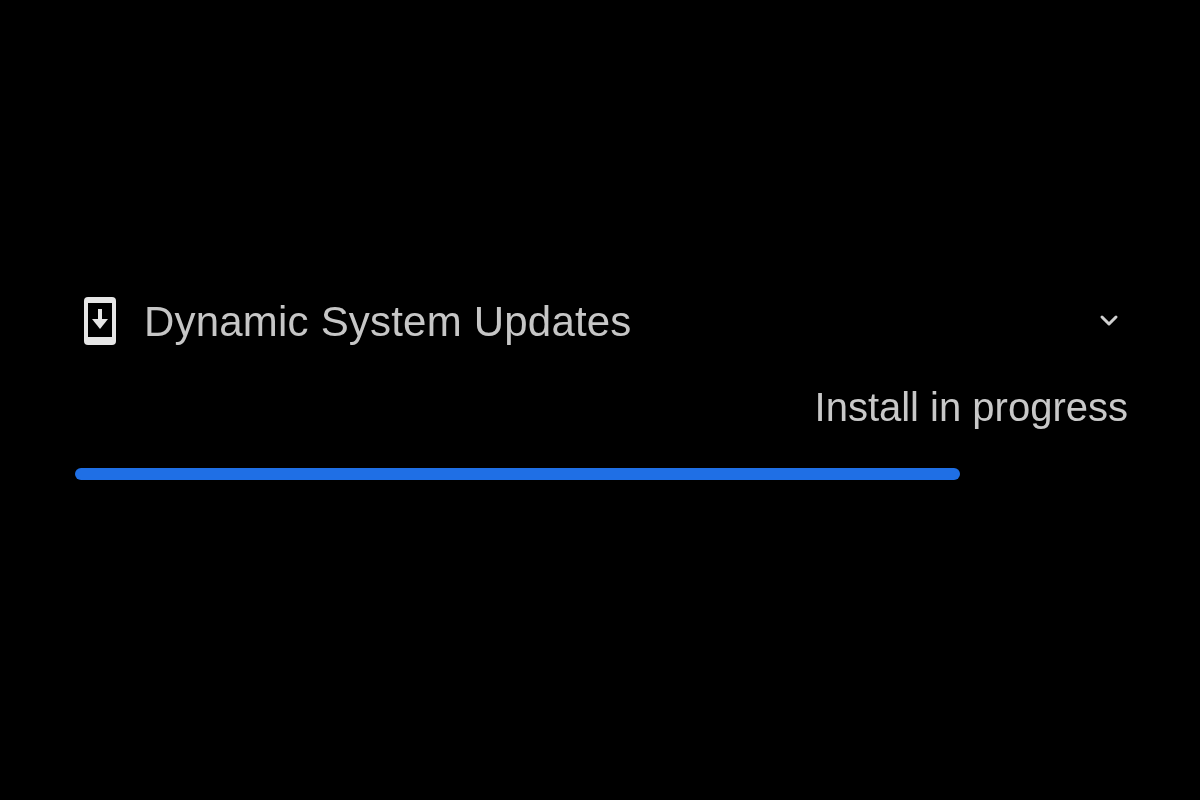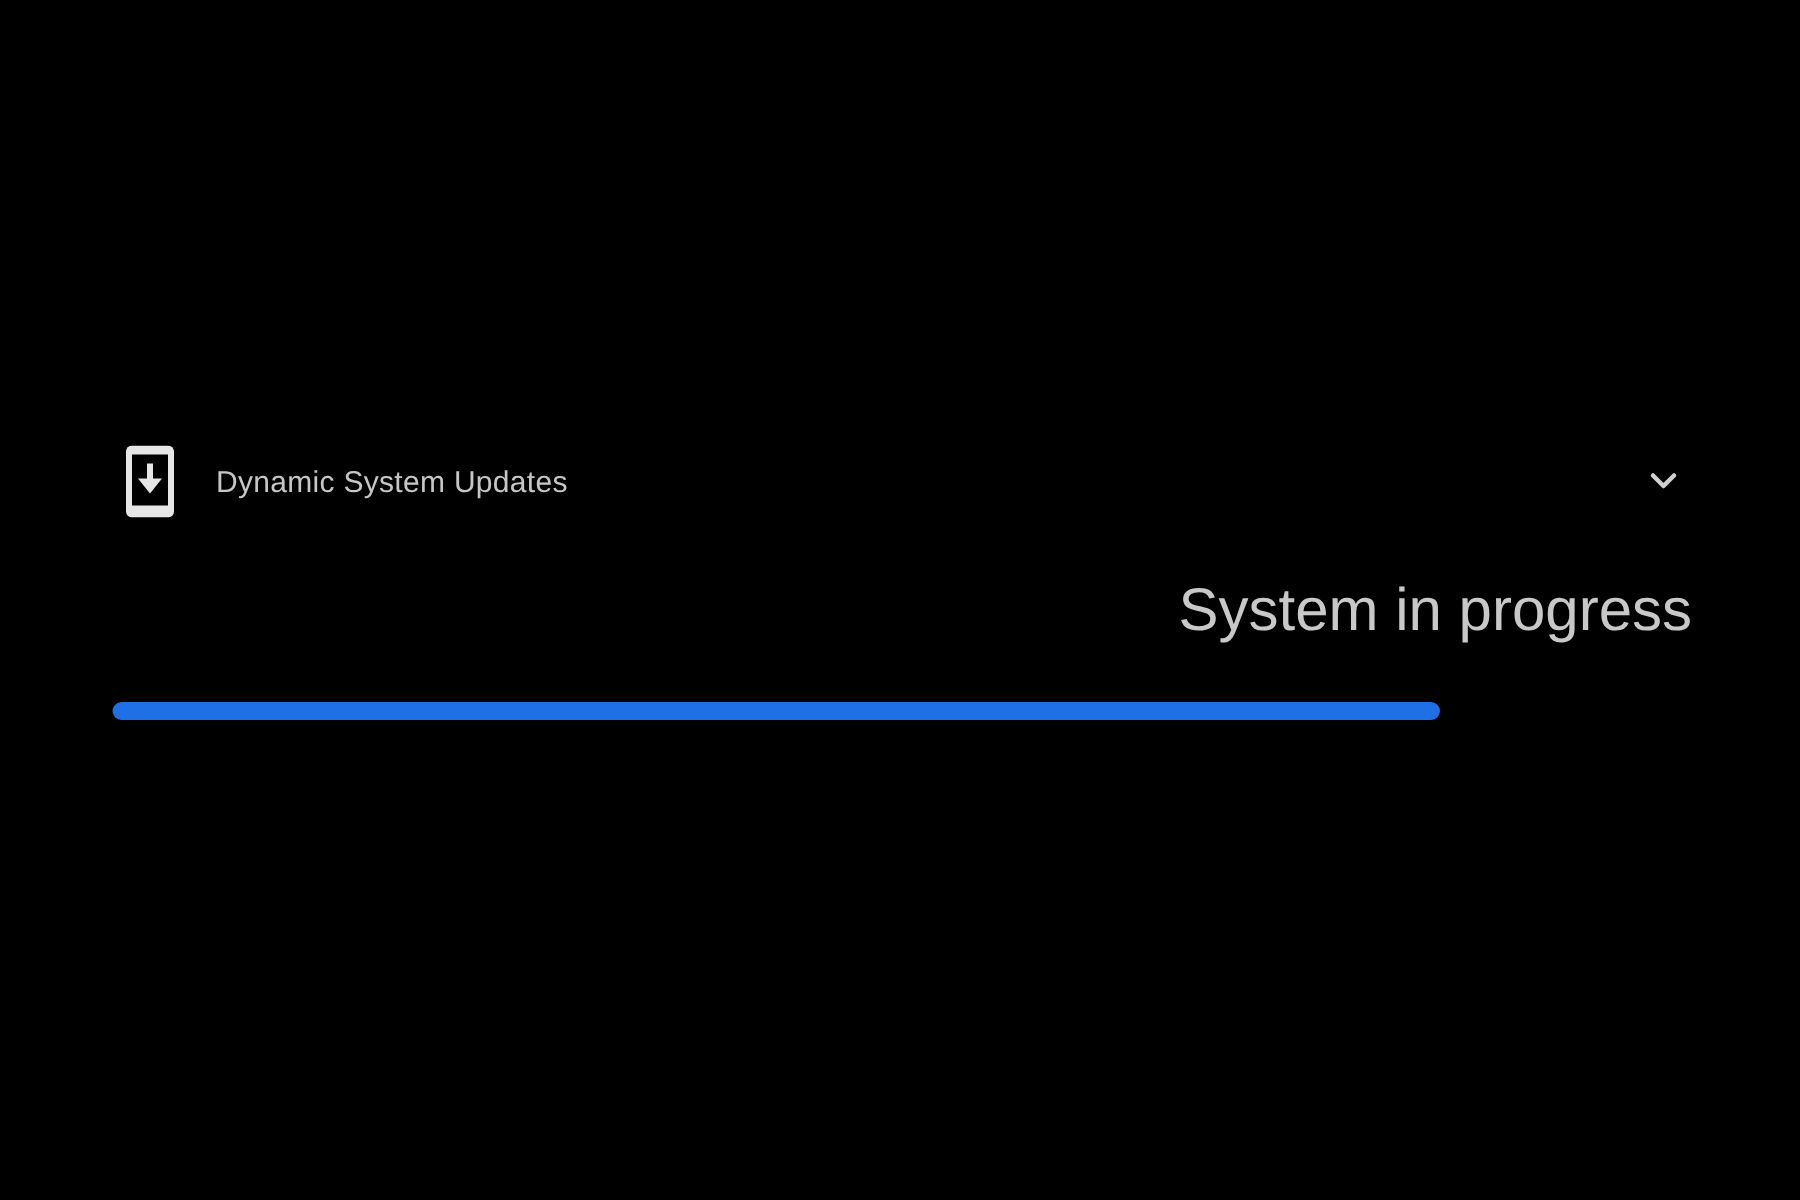--- a/index.html
+++ b/index.html
@@ -32,21 +32,21 @@
       position: absolute;
       left: 0;
       top: 1px;
       width: 32px;
       height: 48px;
     }
     .app-name {
       position: absolute;
       left: 60px;
       top: 6px;
-      font-size: 20px;
+      font-size: 42px;
       line-height: 40px;
       color: #c6c6c6;
       white-space: nowrap;
       letter-spacing: 0.2px;
     }
     .expand-button {
       position: absolute;
       left: 1012px;
       top: 12px;
       width: 26px;
@@ -90,19 +90,19 @@
       </svg>
     </span>
     <span class="app-name">Dynamic System Updates</span>
     <span class="expand-button">
       <svg width="26" height="26" viewBox="0 0 26 26">
         <polyline points="6,9 13,16 20,9" fill="none" stroke="#d0d0d0" stroke-width="3" stroke-linecap="round" stroke-linejoin="round"></polyline>
       </svg>
     </span>
   </div>
 
-  <div class="status-text">System in progress</div>
+  <div class="status-text">Install in progress</div>
 
   <div class="progress">
     <div class="progress-fill" id="progress-fill" style="width: 84%; background: rgb(31, 111, 229);"></div>
   </div>
 
 </div>
 
 </body></html>

